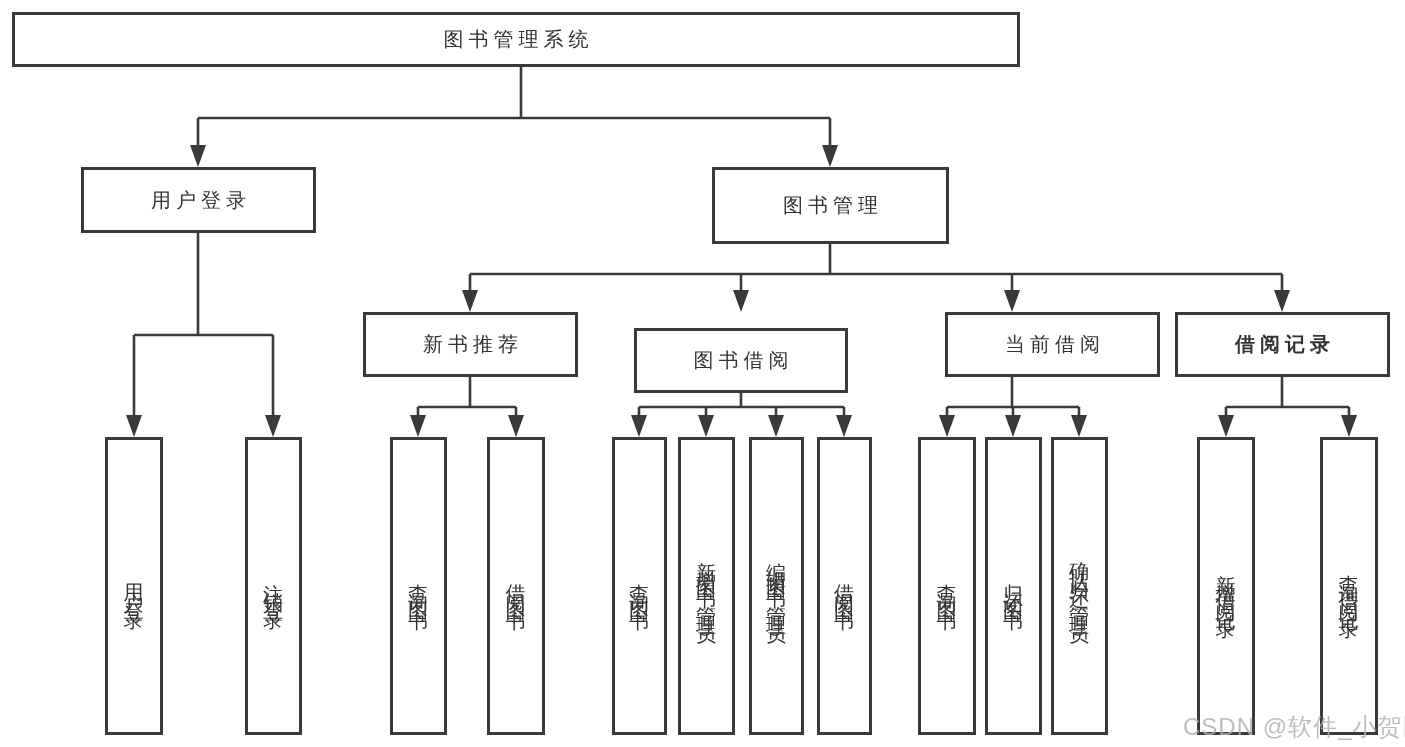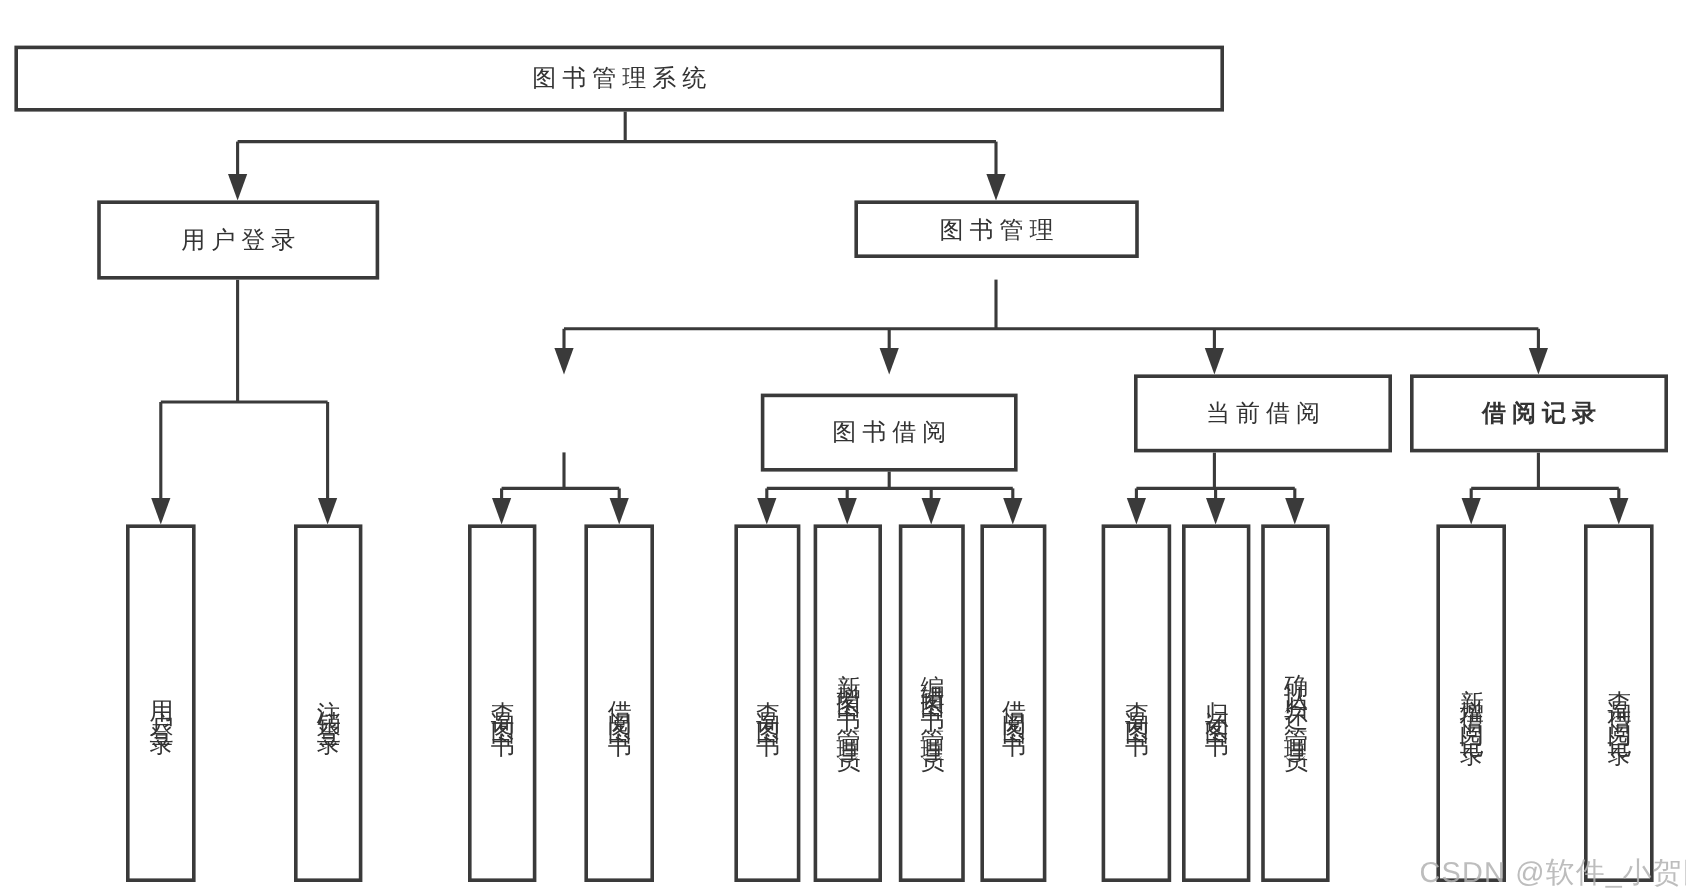--- a/index.html
+++ b/index.html
@@ -120,31 +120,34 @@
     <g>
       <path d="M1282,377 V407"></path>
       <path d="M1226,407 H1349"></path>
       <path d="M1226,407 V420"></path>
       <path d="M1349,407 V420"></path>
       <polygon points="1218,415 1234,415 1226,437"></polygon>
       <polygon points="1341,415 1357,415 1349,437"></polygon>
     </g>
   </svg>
 
-  <div class="node hnode" style="left:12px;top:12px;width:1008px;height:55px;margin-top:26px;">
+  <div class="node hnode" style="left:12px;top:12px;width:1008px;height:55px;">
     <span>图书管理系统</span>
   </div>
 
   <div class="node hnode" style="left:81px;top:167px;width:235px;height:66px;">
     <span>用户登录</span>
   </div>
-  <div class="node hnode" style="left:712px;top:167px;width:237px;height:48px;">
+  <div class="node hnode" style="left:712px;top:167px;width:237px;height:77px;">
     <span>图书管理</span>
   </div>
 
+  <div class="node hnode" style="left:363px;top:312px;width:215px;height:65px;">
+    <span>新书推荐</span>
+  </div>
   <div class="node hnode" style="left:634px;top:328px;width:214px;height:65px;">
     <span>图书借阅</span>
   </div>
   <div class="node hnode" style="left:945px;top:312px;width:215px;height:65px;">
     <span>当前借阅</span>
   </div>
   <div class="node hnode" style="left:1175px;top:312px;width:215px;height:65px;font-weight:bold;">
     <span>借阅记录</span>
   </div>
 

